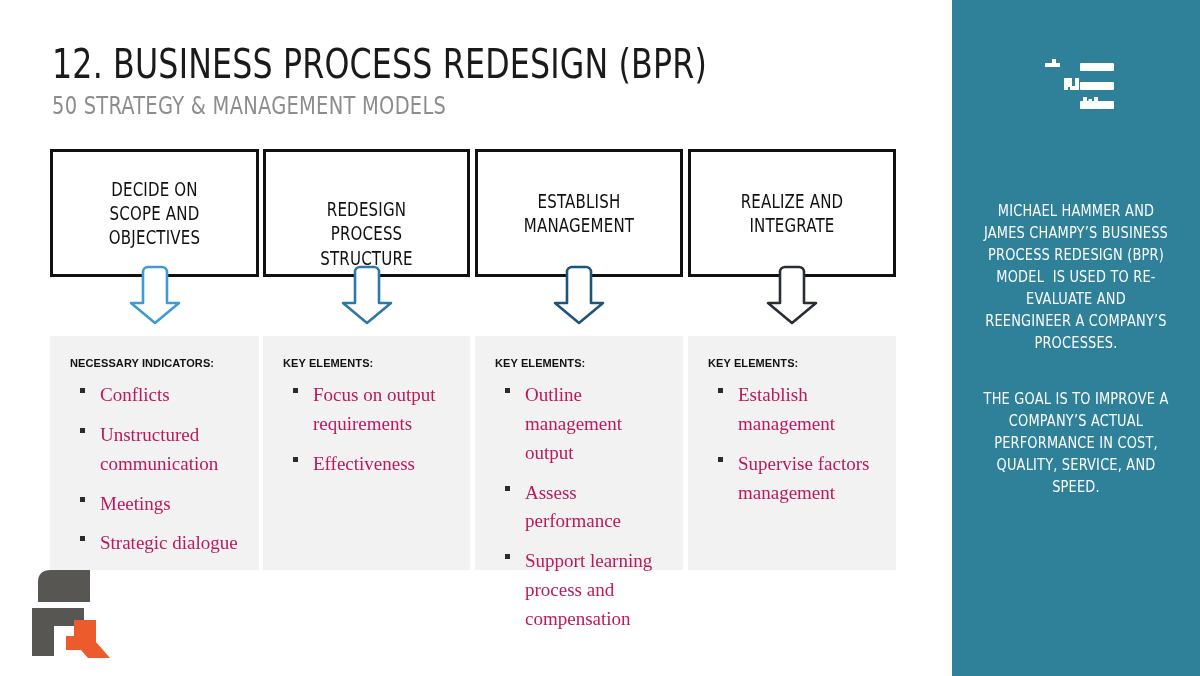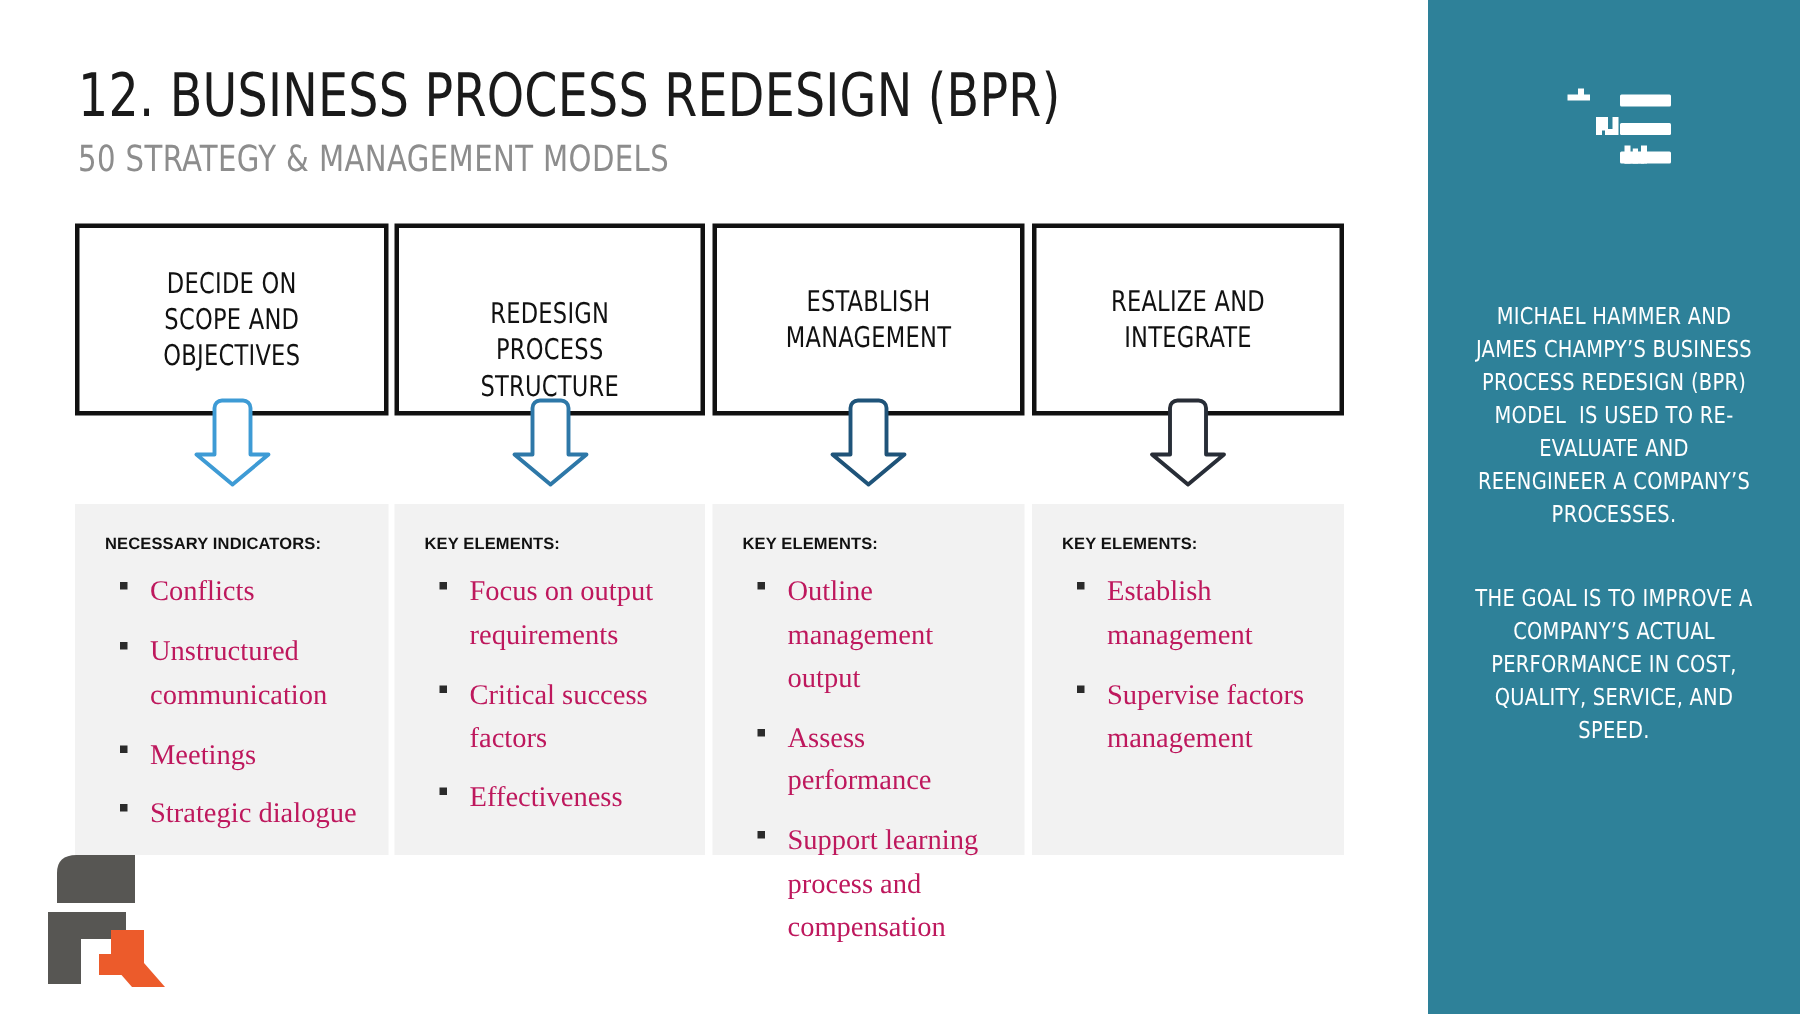--- a/index.html
+++ b/index.html
@@ -186,21 +186,20 @@
       <li class="bullet-item"><span class="sq"></span><span>Unstructured communication</span></li>
       <li class="bullet-item"><span class="sq"></span><span>Meetings</span></li>
       <li class="bullet-item"><span class="sq"></span><span>Strategic dialogue</span></li>
     </ul>
   </div>
 
   <div class="detail-panel" style="left:263px; width:207px;">
     <div class="panel-heading">KEY ELEMENTS:</div>
     <ul class="bullet-list">
       <li class="bullet-item"><span class="sq"></span><span>Focus on output requirements</span></li>
-      <li class="bullet-item"><span class="sq"></span><span>Critical success factors</span></li>
       <li class="bullet-item"><span class="sq"></span><span>Effectiveness</span></li>
     </ul>
   </div>
 
   <div class="detail-panel" style="left:475px; width:208px;">
     <div class="panel-heading">KEY ELEMENTS:</div>
     <ul class="bullet-list">
       <li class="bullet-item"><span class="sq"></span><span>Outline management output</span></li>
       <li class="bullet-item"><span class="sq"></span><span>Assess performance</span></li>
       <li class="bullet-item"><span class="sq"></span><span>Support learning process and compensation</span></li>

